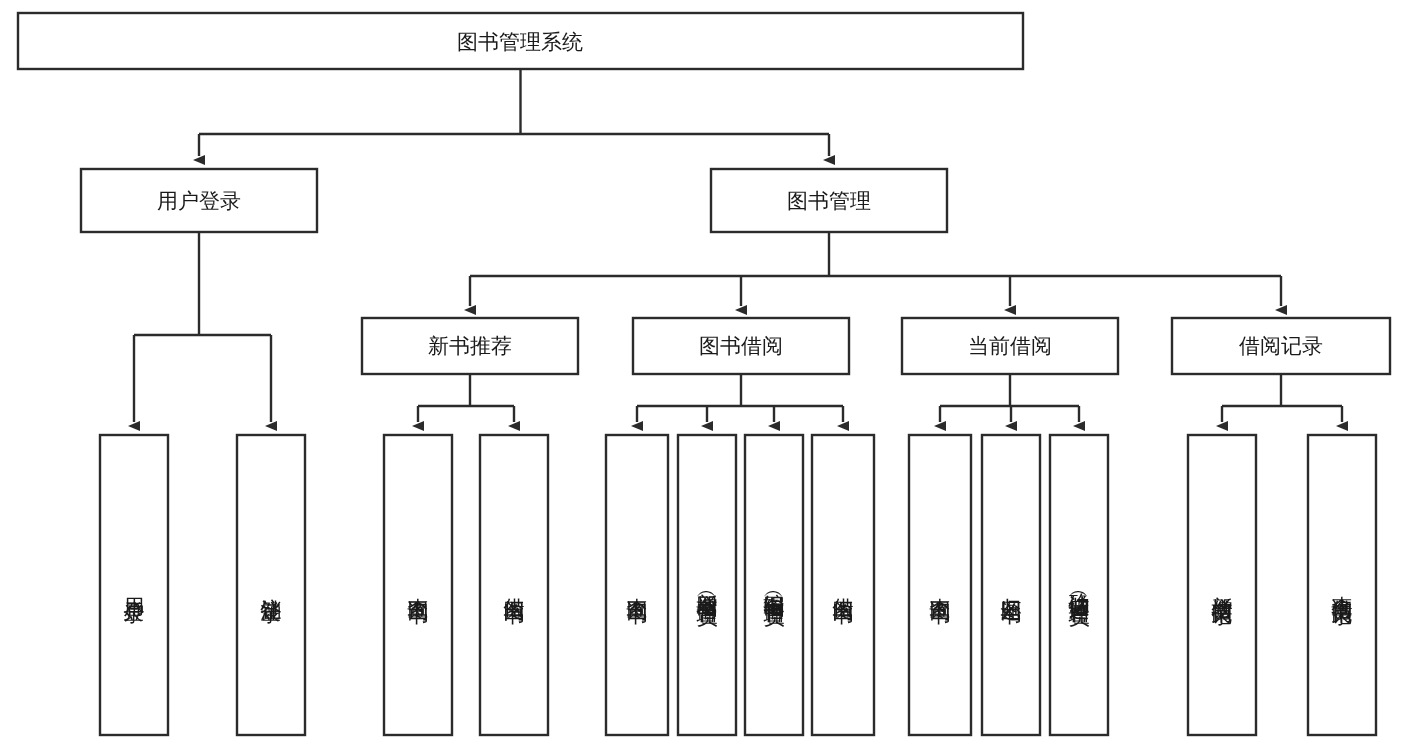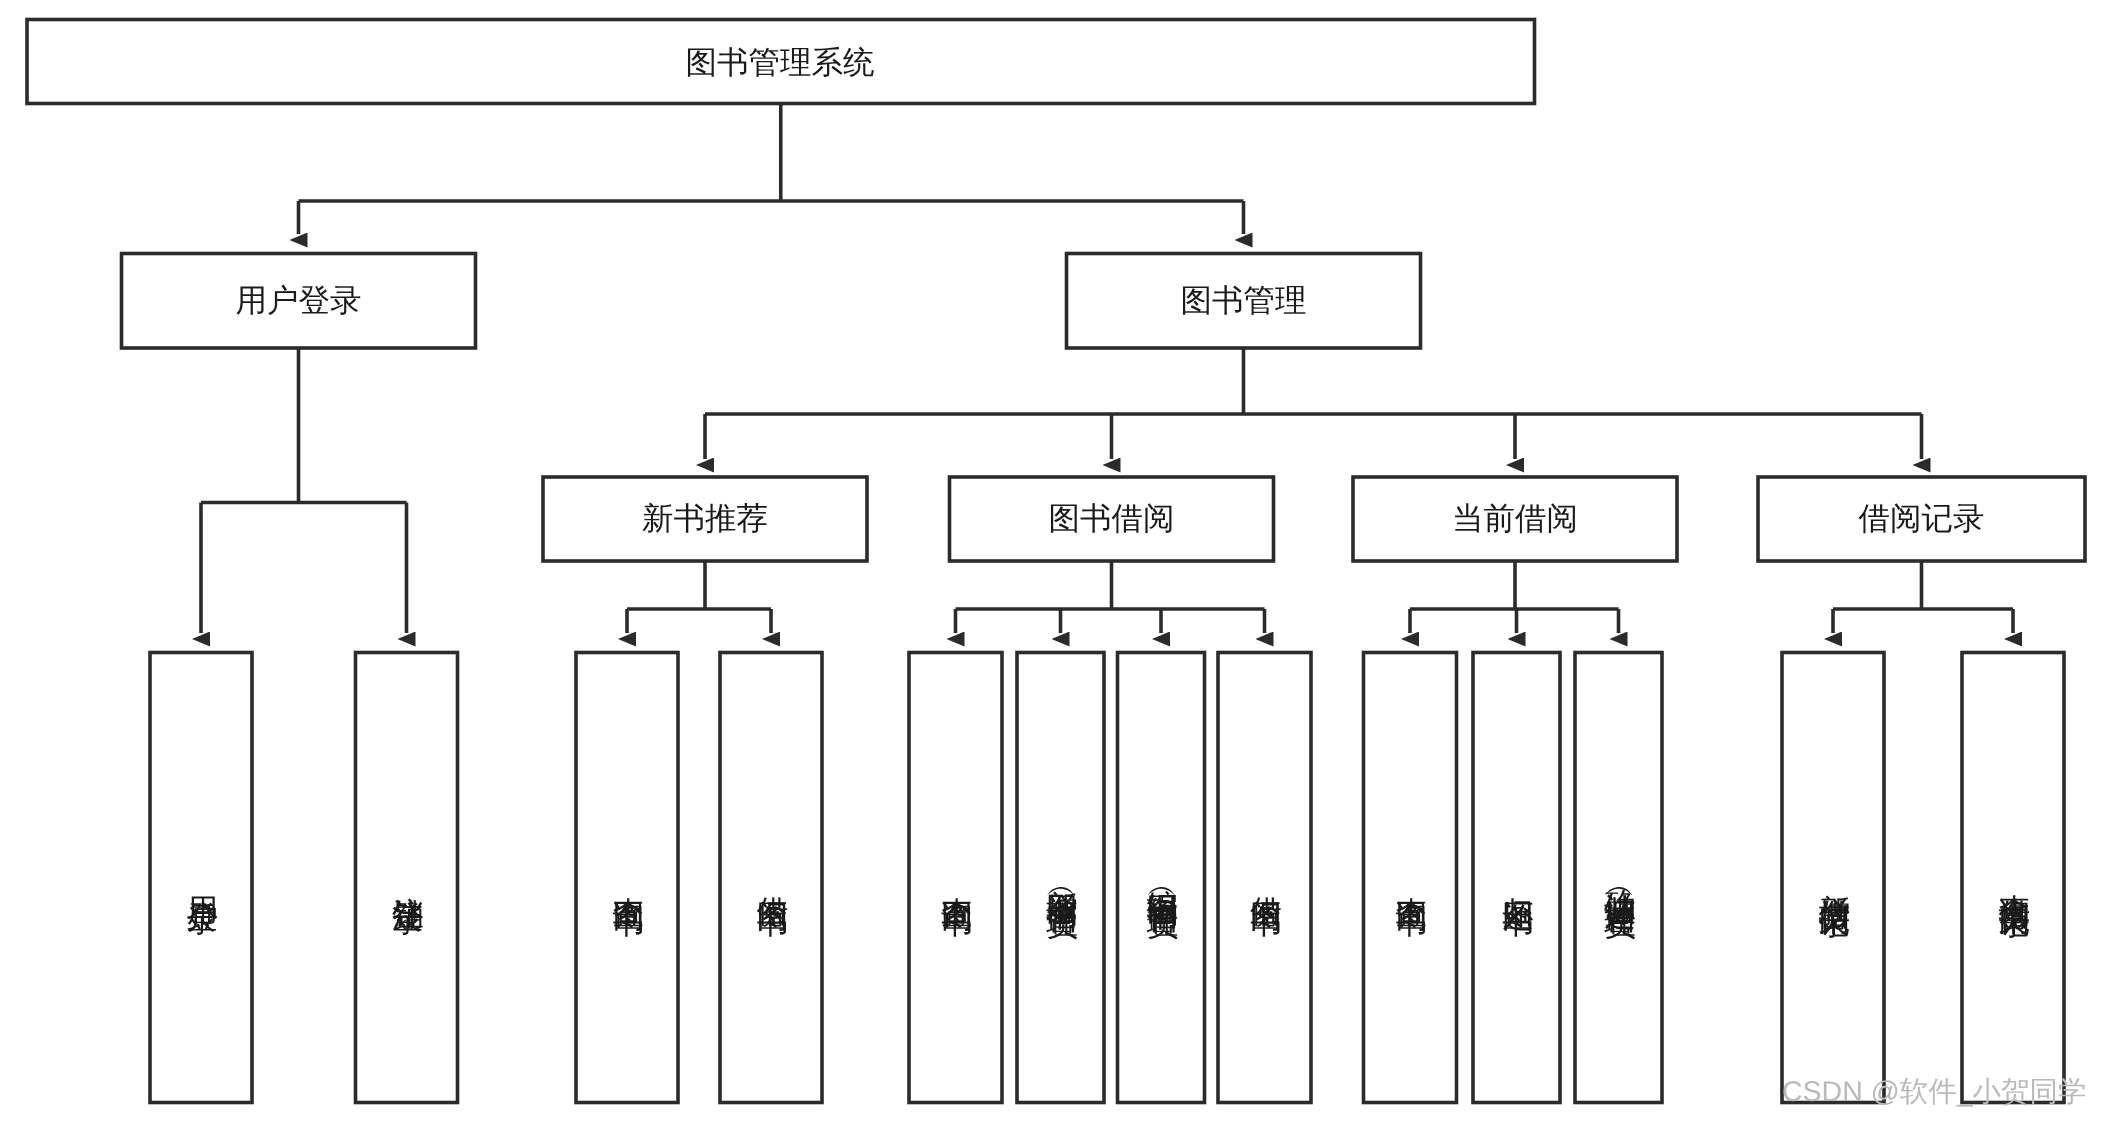--- a/index.html
+++ b/index.html
@@ -183,14 +183,13 @@
   <div class="vert-label" style="left:606px;  top:435px; width:62px; height:300px;">查询图书</div>
   <div class="vert-label" style="left:678px;  top:435px; width:58px; height:300px;">新增图书（管理员）</div>
   <div class="vert-label" style="left:745px;  top:435px; width:58px; height:300px;">编辑图书（管理员）</div>
   <div class="vert-label" style="left:812px;  top:435px; width:62px; height:300px;">借阅图书</div>
   <div class="vert-label" style="left:909px;  top:435px; width:62px; height:300px;">查询图书</div>
   <div class="vert-label" style="left:982px;  top:435px; width:58px; height:300px;">归还图书</div>
   <div class="vert-label" style="left:1050px; top:435px; width:58px; height:300px;">确认归还（管理员）</div>
   <div class="vert-label" style="left:1188px; top:435px; width:68px; height:300px;">新增借阅记录</div>
   <div class="vert-label" style="left:1308px; top:435px; width:68px; height:300px;">查询借阅记录</div>
 
-  <div class="watermark">CSDN @软件_小贺同学</div>
 </div>
 
 </body></html>

